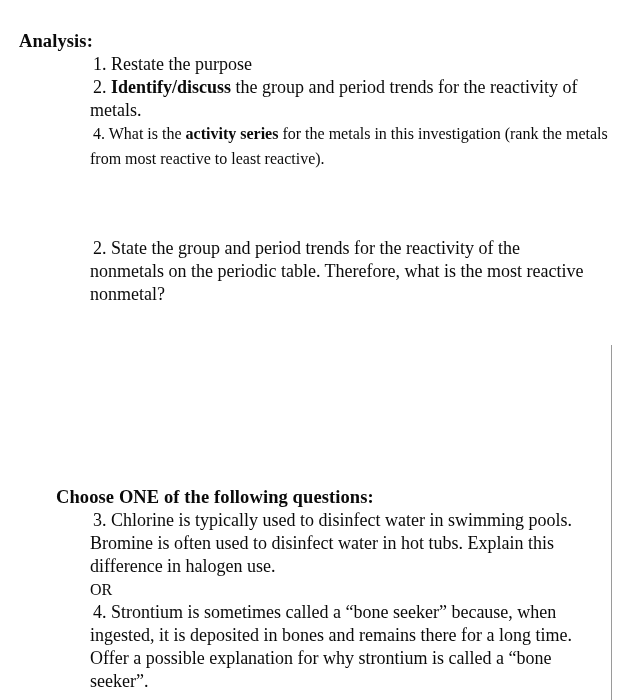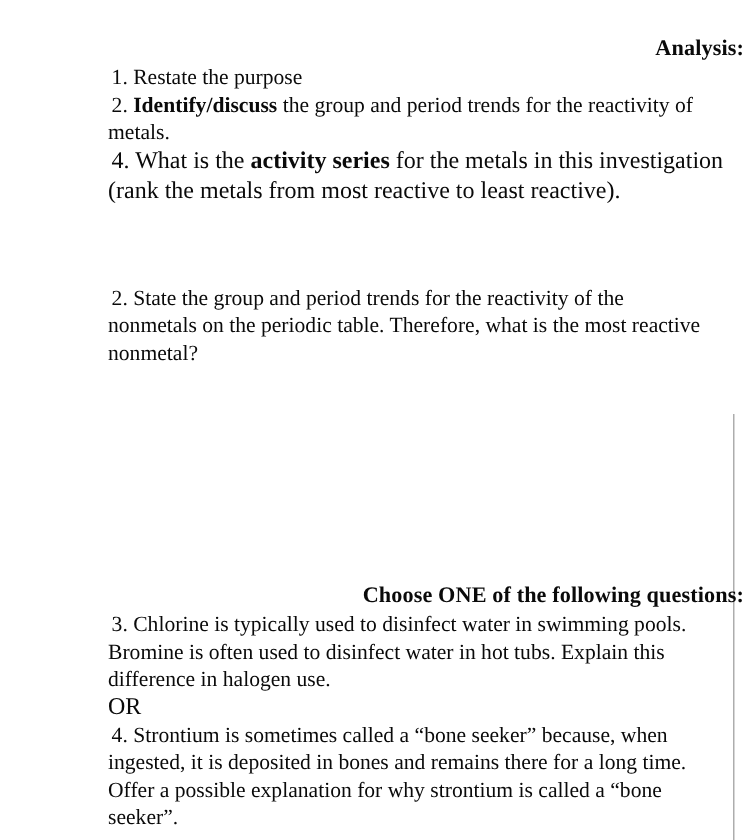--- a/index.html
+++ b/index.html
@@ -37,52 +37,51 @@
     position: absolute;
     left: 0;
     width: 620px;
   }
 
   .section-heading {
     font-weight: bold;
     font-size: 18.5px;
     line-height: 23px;
     letter-spacing: 0.1px;
-    text-align: right;
   }
 
   .heading-outer { margin-left: 19px; }
   .heading-inner { margin-left: 56px; }
 
   .items {
     margin: 0;
     padding: 0;
     list-style: none;
   }
 
   .item {
     font-size: 18px;
     line-height: 23px;
     margin-left: 90px;
     text-indent: 3px;
     padding-right: 24px;
   }
 
   .item-lg {
-    font-size: 20px;
+    font-size: 16px;
     line-height: 24.5px;
     margin-left: 90px;
     text-indent: 3px;
     padding-right: 8px;
   }
 
   .item b, .item-lg b { font-weight: bold; }
 
   .plain-line {
-    font-size: 20px;
+    font-size: 16px;
     line-height: 23px;
     margin-left: 90px;
   }
 
   #sec-analysis { top: 30px; }
   #sec-application { top: 237px; }
   #sec-choose { top: 486px; }
 </style>
 </head>
 <body>

